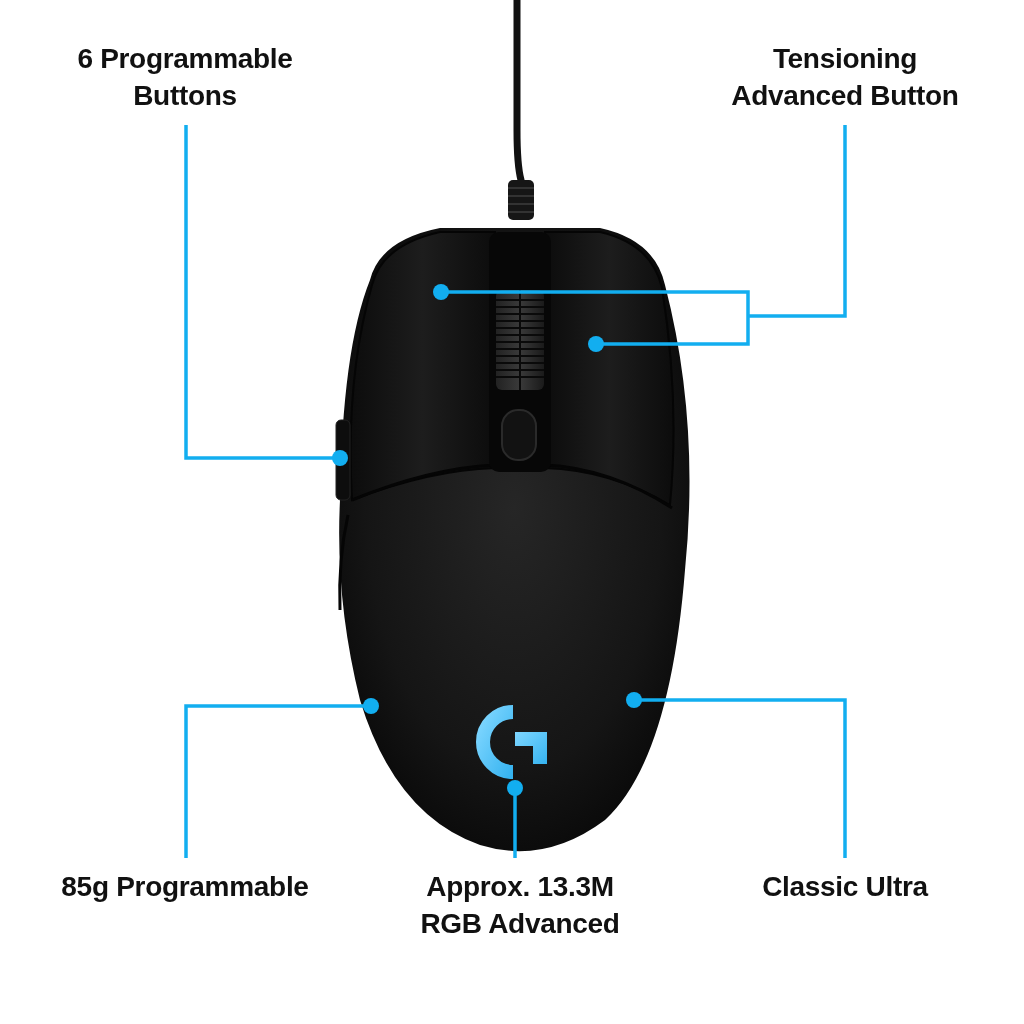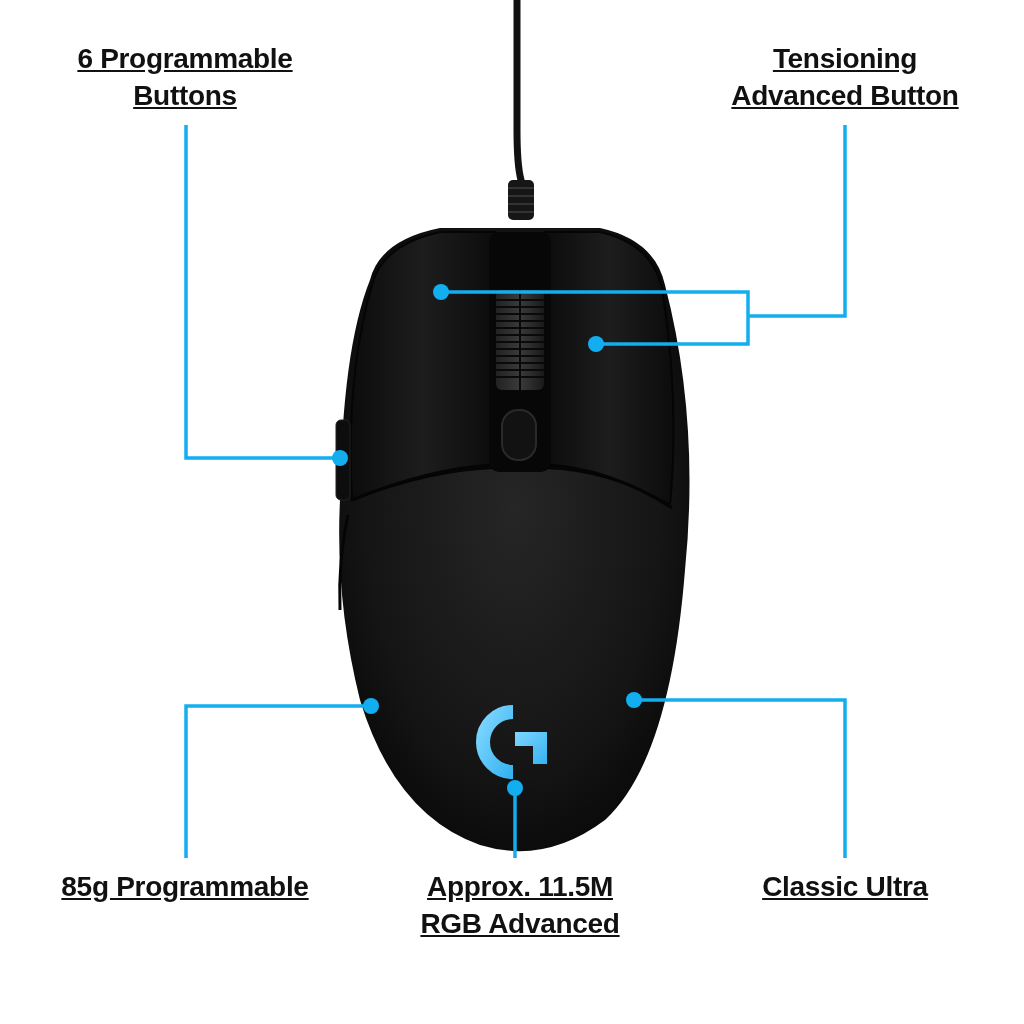--- a/index.html
+++ b/index.html
@@ -1,20 +1,20 @@
 <!DOCTYPE html>
 <html><head>
 <meta charset="utf-8">
 <style>
   html, body { margin: 0; padding: 0; background: #ffffff; }
   body { width: 1024px; height: 1024px; position: relative; overflow: hidden;
          font-family: "Liberation Sans", sans-serif; }
   .label { position: absolute; font-weight: 700; font-size: 28px; line-height: 37px;
            color: #111111; text-align: center; letter-spacing: -0.3px; }
-  .label span { display: block; text-decoration: underline; }
+  .label span { display: block; }
   svg.art { position: absolute; left: 0; top: 0; }
 </style>
 </head>
 <body>
 
 <svg class="art" width="1024" height="1024" viewBox="0 0 1024 1024">
   <defs>
     <radialGradient id="bodyGrad" cx="0.5" cy="0.45" r="0.6">
       <stop offset="0" stop-color="#262626"></stop>
       <stop offset="0.7" stop-color="#151515"></stop>
@@ -113,19 +113,19 @@
 <div class="label" style="left:695px; top:40px; width:300px;">
   <span>Tensioning</span>
   <span>Advanced Button</span>
 </div>
 
 <div class="label" style="left:40px; top:868px; width:290px;">
   <span>85g Programmable</span>
 </div>
 
 <div class="label" style="left:375px; top:868px; width:290px;">
-  <span>Approx. 11.5M</span>
+  <span>Approx. 13.3M</span>
   <span>RGB Advanced</span>
 </div>
 
 <div class="label" style="left:695px; top:868px; width:300px;">
   <span>Classic Ultra</span>
 </div>
 
 </body></html>

